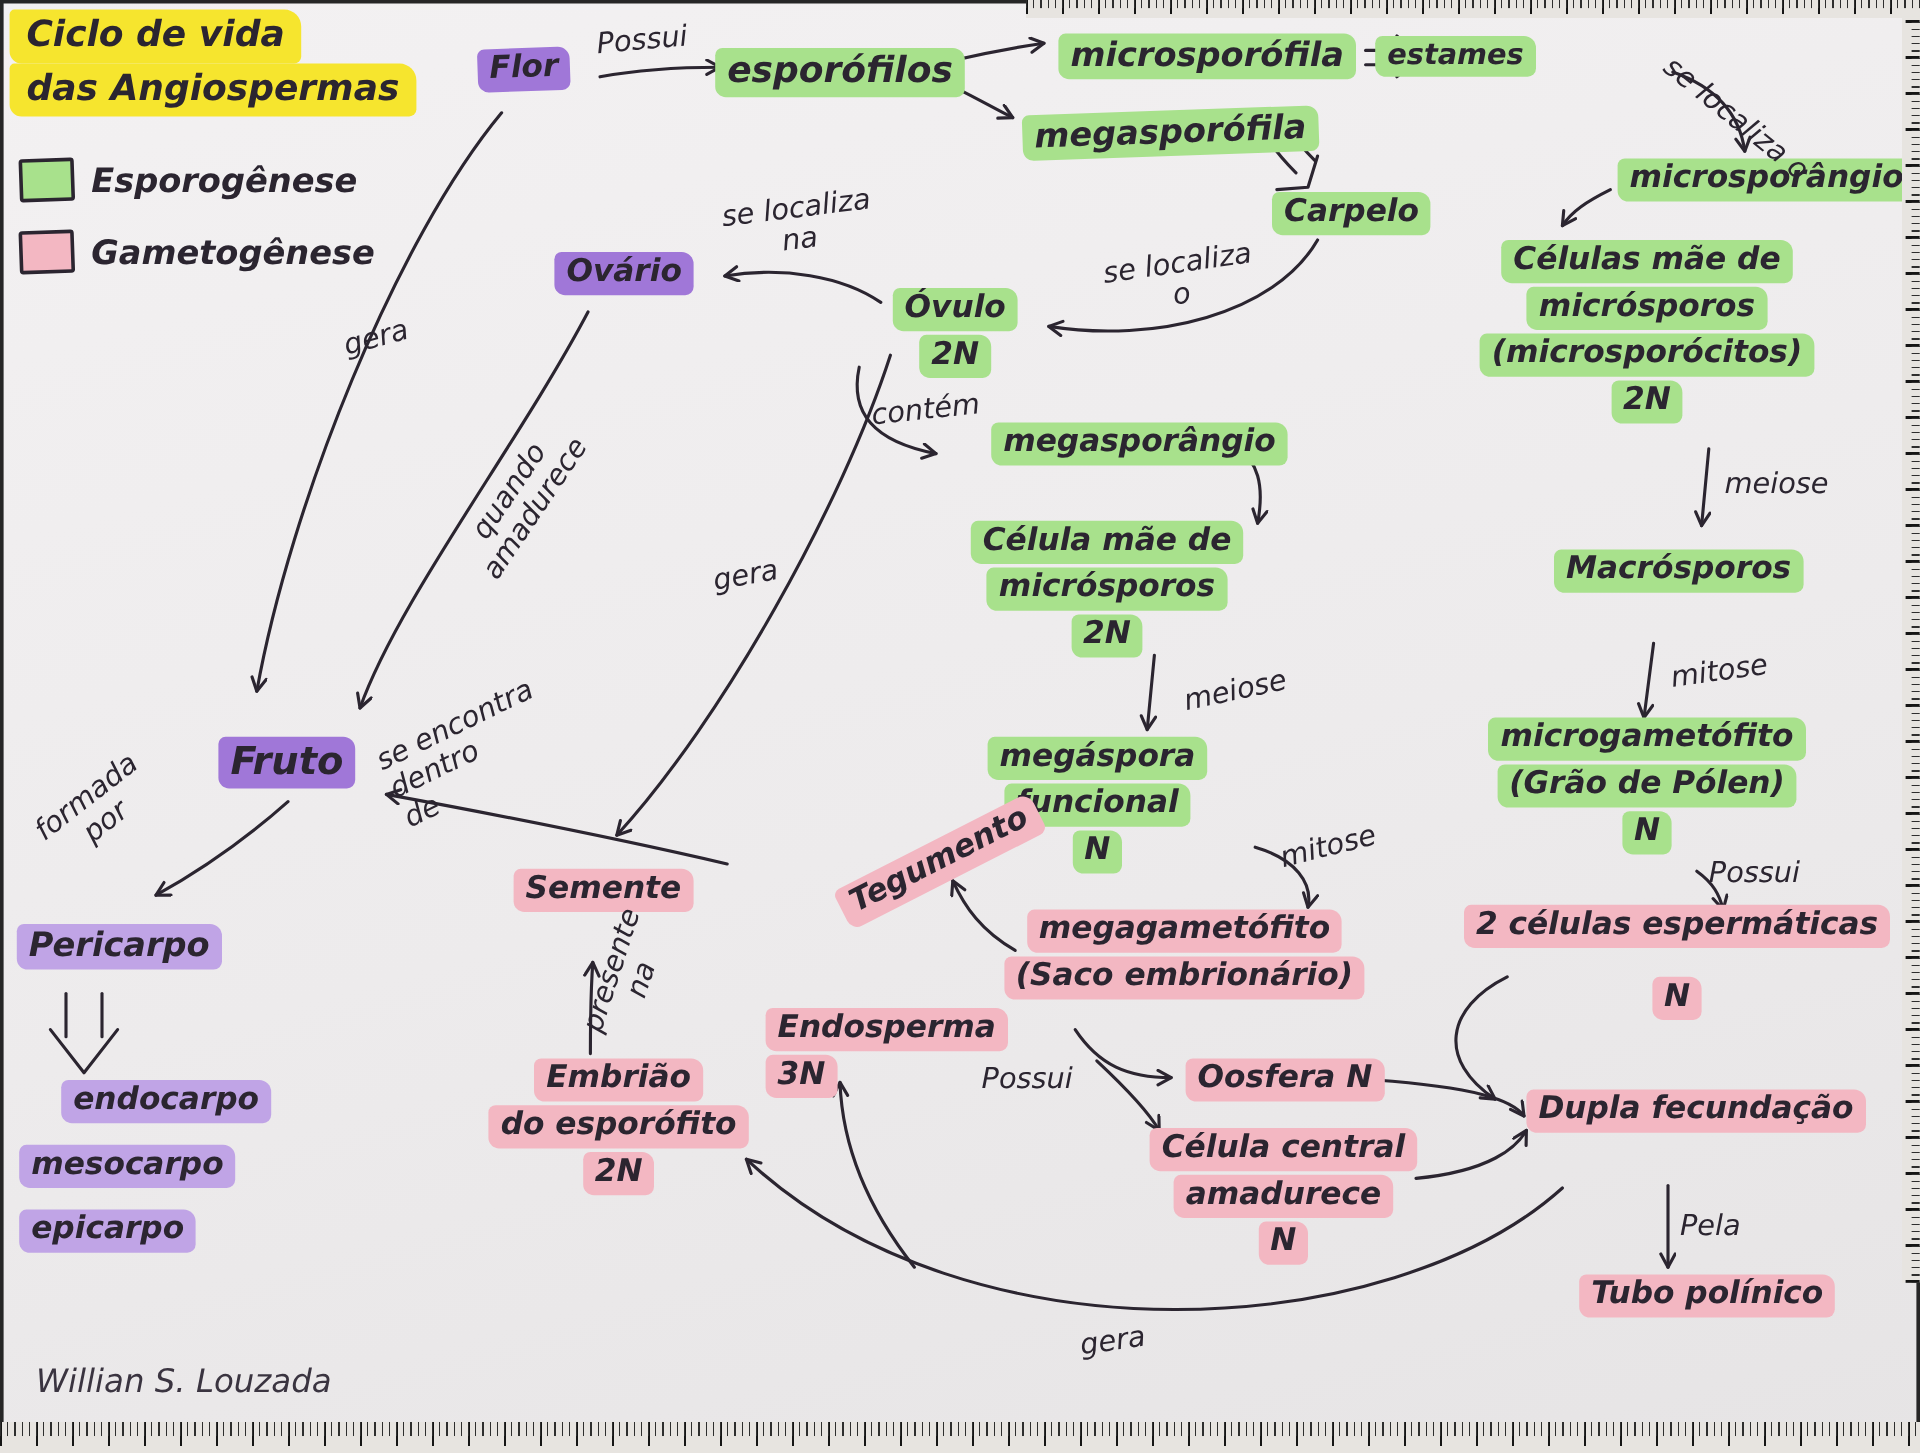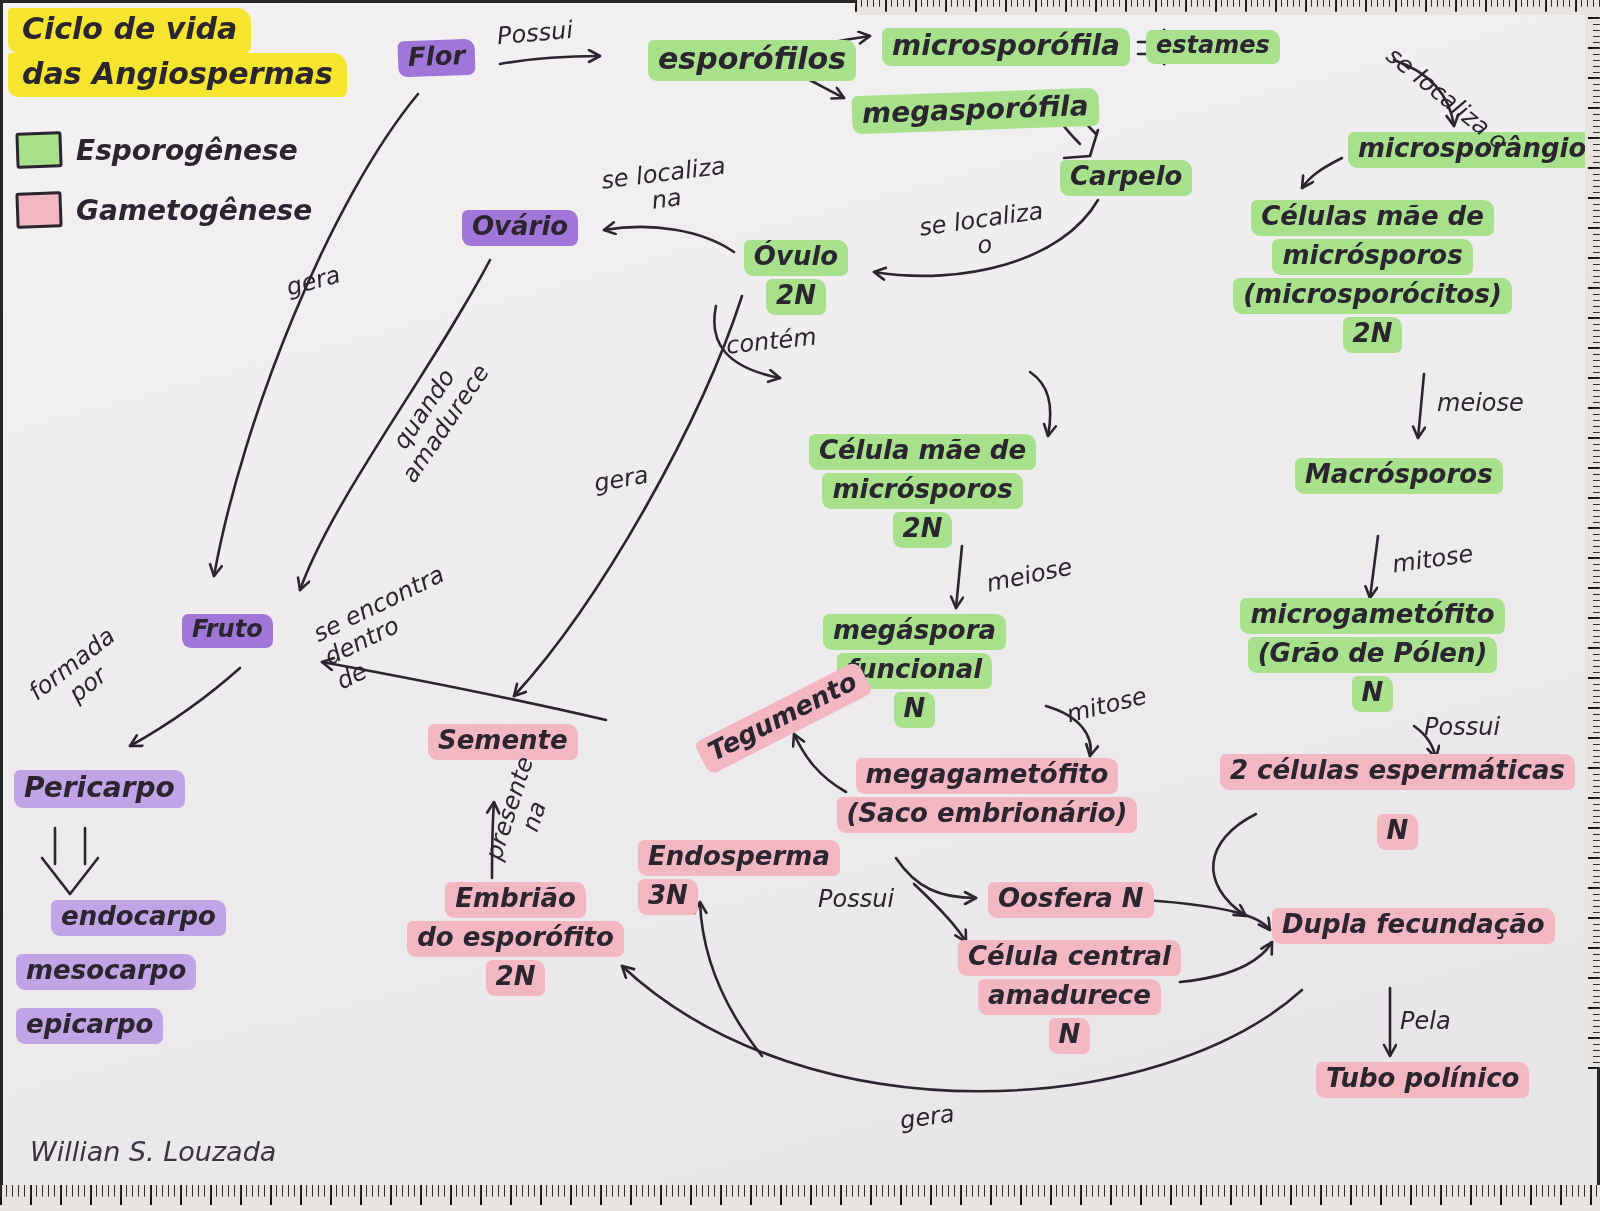--- a/index.html
+++ b/index.html
@@ -106,21 +106,21 @@
     <span>Esporogênese</span>
   </div>
   <div class="legend-row" style="left:16px;top:192px;">
     <span class="swatch" style="background:var(--pink);"></span>
     <span>Gametogênese</span>
   </div>
 
   <div class="n" style="left:398px;top:40px;transform:rotate(-2deg);">
     <span class="hl v">Flor</span>
   </div>
-  <div class="n" style="left:648px;top:40px;font-size:30px;border-radius:17px;">
+  <div class="n" style="left:596px;top:40px;font-size:30px;border-radius:17px;">
     <span class="hl g">esporófilos</span>
   </div>
   <div class="n" style="left:882px;top:28px;font-size:28px;">
     <span class="hl g">microsporófila</span>
   </div>
   <div class="n" style="left:1132px;top:30px;font-size:24px;padding-left:14px;">
     <span class="hl g">estames</span>
   </div>
   <div class="n" style="left:852px;top:92px;font-size:28px;transform:rotate(-2deg);">
     <span class="hl g">megasporófila</span>
@@ -155,38 +155,41 @@
   <div class="n" style="left:1316px;top:1062px;">
     <span class="hl p">Tubo polínico</span>
   </div>
   <div class="n" style="left:462px;top:210px;">
     <span class="hl v">Ovário</span>
   </div>
   <div class="n" style="left:736px;top:240px;width:120px;">
     <span class="hl g">Óvulo</span>
     <span class="hl g">2N</span>
   </div>
+  <div class="n" style="left:826px;top:352px;">
+    <span class="hl g">megasporângio</span>
+  </div>
   <div class="n" style="left:800px;top:434px;width:245px;">
     <span class="hl g">Célula mãe de</span>
     <span class="hl g">micrósporos</span>
     <span class="hl g">2N</span>
   </div>
   <div class="n" style="left:822px;top:614px;width:185px;">
     <span class="hl g">megáspora</span>
     <span class="hl g">funcional</span>
     <span class="hl g">N</span>
   </div>
   <div class="n" style="left:832px;top:758px;width:310px;">
     <span class="hl p">megagametófito</span>
     <span class="hl p">(Saco embrionário)</span>
   </div>
   <div class="n" style="left:692px;top:700px;transform:rotate(-27deg);">
     <span class="hl p">Tegumento</span>
   </div>
-  <div class="n" style="left:182px;top:614px;font-size:24px;">
+  <div class="n" style="left:182px;top:614px;font-size:32px;">
     <span class="hl v">Fruto</span>
   </div>
   <div class="n" style="left:428px;top:724px;">
     <span class="hl p">Semente</span>
   </div>
   <div class="n" style="left:14px;top:770px;font-size:28px;">
     <span class="hl vl">Pericarpo</span>
   </div>
   <div class="n" style="left:16px;top:900px;padding-left:35px;">
     <span class="hl vl">endocarpo</span>

